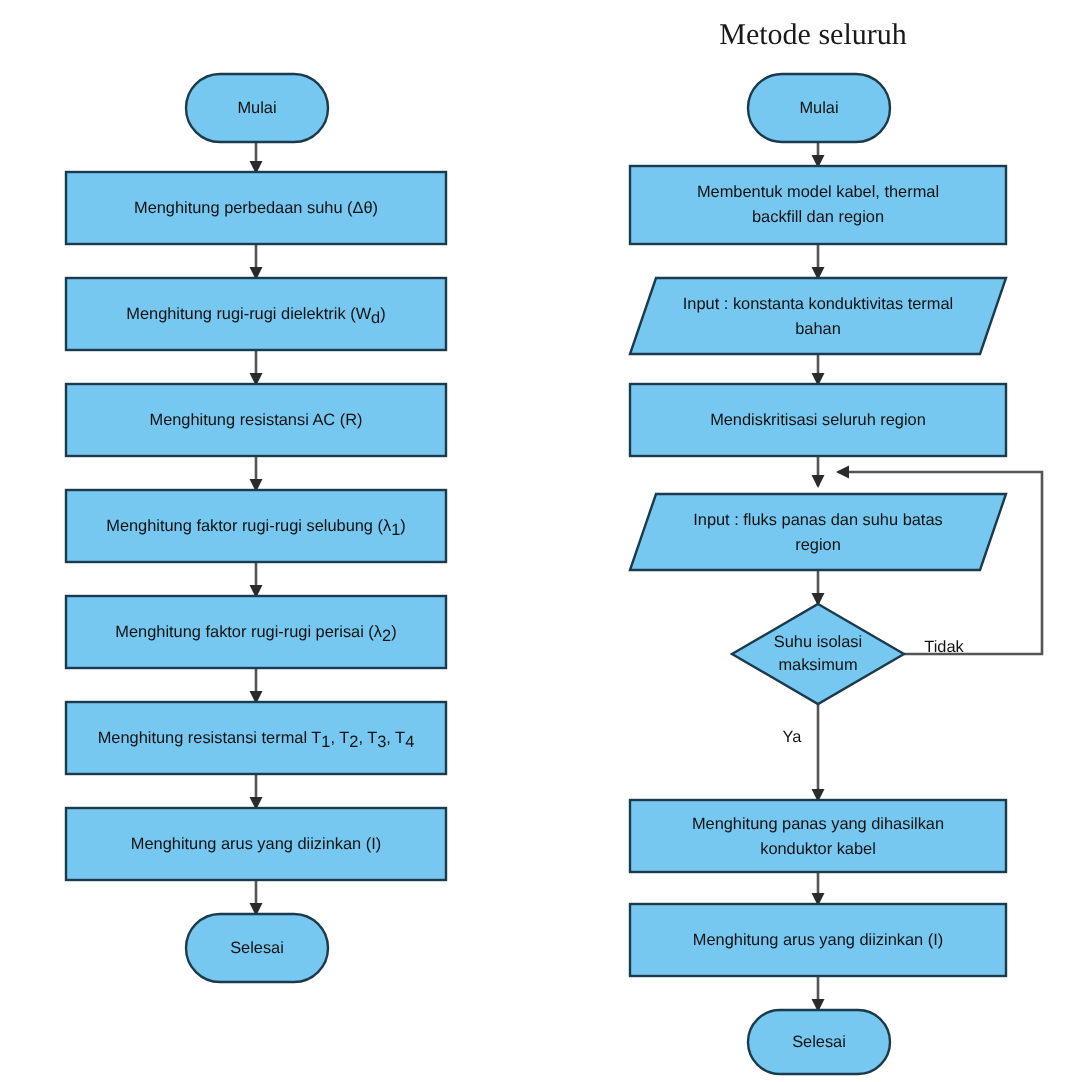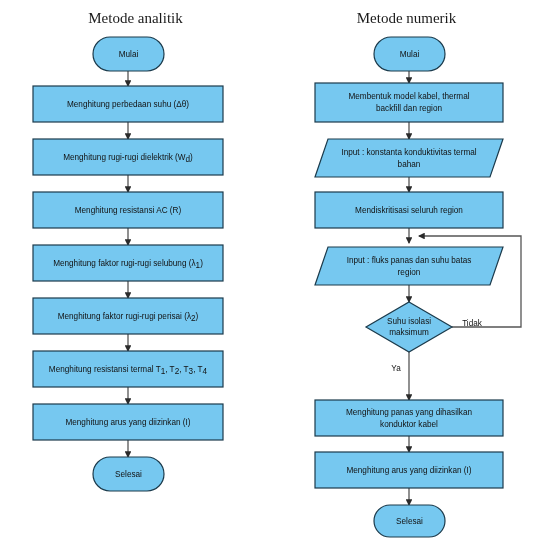--- a/index.html
+++ b/index.html
@@ -55,23 +55,22 @@
     fill: #121212;
     text-anchor: middle;
     dominant-baseline: middle;
   }
 </style>
 </head>
 <body>
 
 <div id="page">
 
-  <div class="col-title" id="title-analitik">Metode analitik</div>
 
-  <div class="col-title" id="title-numerik">Metode numerik</div>
+  <div class="col-title" id="title-numerik">Metode seluruh</div>
 
   <svg class="flow" viewBox="0 0 542 541">
     <defs>
       <marker id="arrow" viewBox="0 0 10 10" refX="8.5" refY="5" markerWidth="5.2" markerHeight="5.2" orient="auto-start-reverse">
         <path d="M 0 0 L 10 5 L 0 10 z" fill="#2b2b2b"></path>
       </marker>
       <marker id="arrowSm" viewBox="0 0 10 10" refX="8.5" refY="5" markerWidth="4.6" markerHeight="4.6" orient="auto-start-reverse">
         <path d="M 0 0 L 10 5 L 0 10 z" fill="#2b2b2b"></path>
       </marker>
     </defs>

